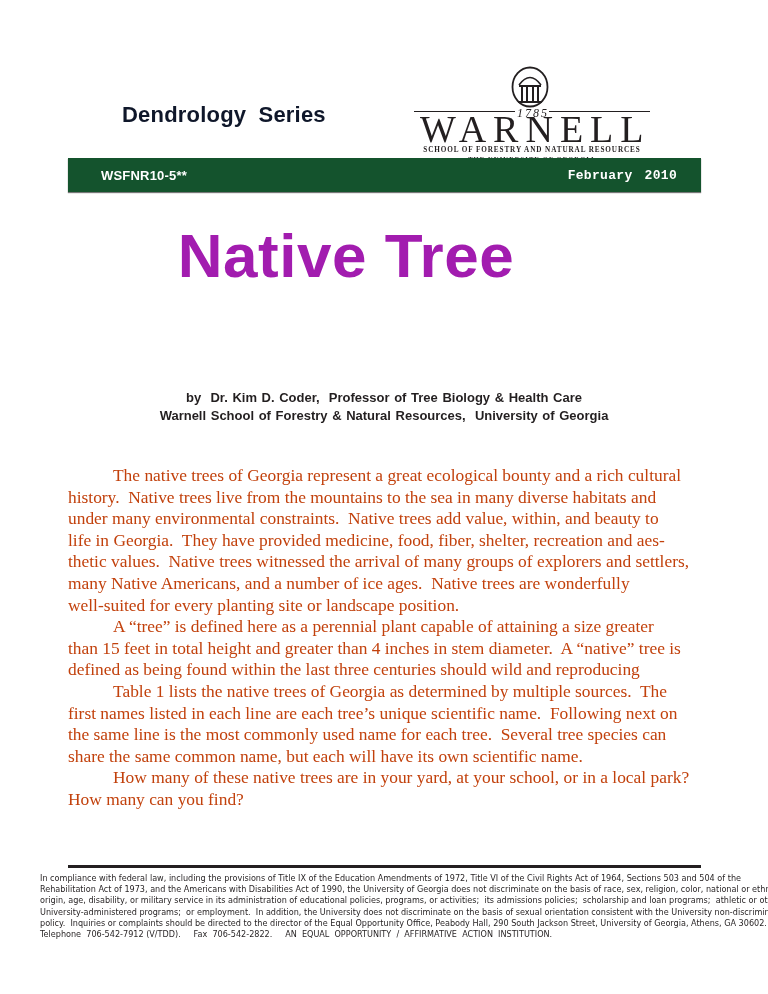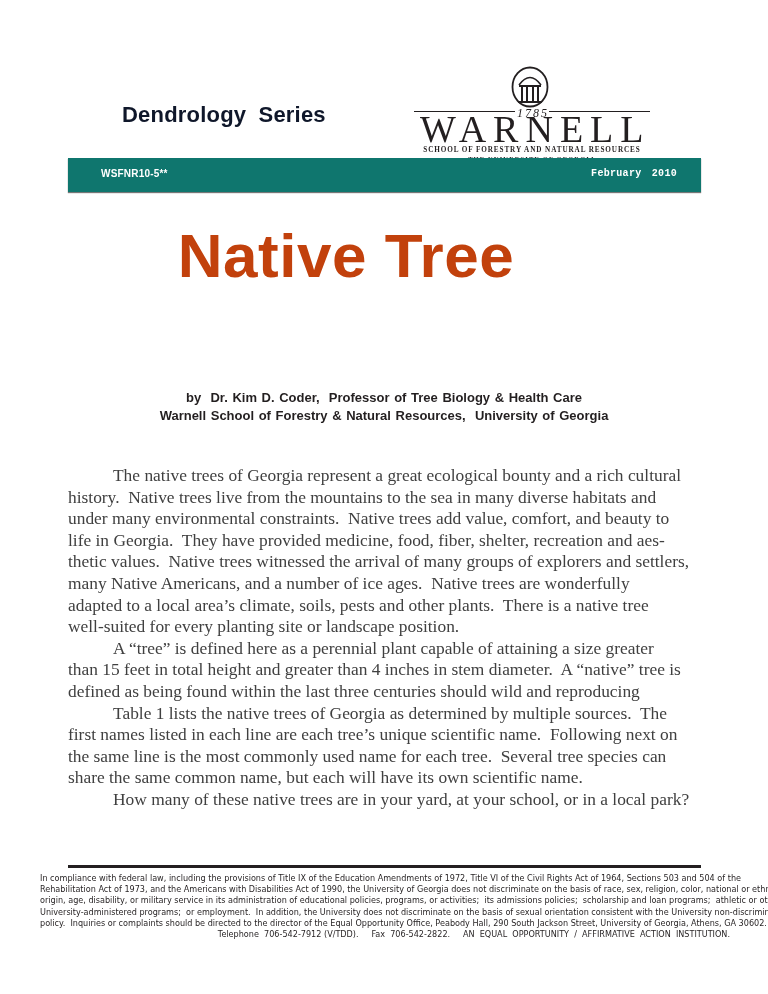--- a/index.html
+++ b/index.html
@@ -35,53 +35,53 @@
     letter-spacing: 0.9px; font-variant: small-caps; text-transform: uppercase;
   }
   .logo .univ {
     position: absolute; left: 0; top: 89px; width: 236px; text-align: center;
     font-family: "Liberation Serif", serif; font-size: 6.4px; font-weight: bold;
     letter-spacing: 1.2px; text-transform: uppercase;
   }
 
   .series-bar {
     position: absolute; left: 68px; top: 158px; width: 633px; height: 34px;
-    background: #0f766e; box-shadow: 0 1px 1px #777;
+    background: #14532d; box-shadow: 0 1px 1px #777;
     font-family: "Liberation Sans", sans-serif; font-weight: bold; color: #ffffff;
-    font-size: 10px;
+    font-size: 13px;
   }
   .series-bar .code { position: absolute; left: 33px; top: 10px; letter-spacing: 0.2px; }
   .series-bar .date { position: absolute; right: 24px; top: 10px; word-spacing: 4px; letter-spacing: 0.3px; font-family: Liberation Mono, monospace; }
 
   .main-title {
     position: absolute; left: 0; top: 220px; width: 692px; text-align: center;
     font-family: "Liberation Sans", sans-serif; font-weight: bold;
-    font-size: 62px; line-height: 72px; color: #c2410c; letter-spacing: 0.5px;
+    font-size: 62px; line-height: 72px; color: #a21caf; letter-spacing: 0.5px;
   }
 
   .byline {
     position: absolute; left: 0; top: 389px; width: 768px; text-align: center;
     font-family: "Liberation Sans", sans-serif; font-weight: bold;
     font-size: 13px; line-height: 18px; color: #231f20; word-spacing: 1px;
   }
   .byline .line { display: block; white-space: pre; }
 
   .body-text {
     position: absolute; left: 68px; top: 465px; width: 640px;
     font-family: "Liberation Serif", serif; font-size: 17.4px; line-height: 21.6px;
-    color: #404040;
+    color: #c2410c;
   }
   .body-text .ln { display: block; white-space: pre; }
   .body-text .indent { padding-left: 45px; }
 
   .footer-rule {
     position: absolute; left: 68px; top: 865px; width: 633px; height: 3px; background: #231f20;
   }
   .footer-notice {
-    position: absolute; left: 40px; top: 873px; width: 690px; text-align: right;
+    position: absolute; left: 40px; top: 873px; width: 690px; text-align: left;
     font-family: "DejaVu Sans", sans-serif; font-size: 8.1px; line-height: 11.2px; color: #231f20;
   }
   .footer-notice .ln { display: block; white-space: pre; }
 </style>
 </head>
 <body>
 
 <div class="series-title">Dendrology  Series</div>
 
 <div class="logo">
@@ -113,34 +113,34 @@
 </h1>
 
 <div class="byline">
   <span class="line">by  Dr. Kim D. Coder,  Professor of Tree Biology &amp; Health Care</span>
   <span class="line">Warnell School of Forestry &amp; Natural Resources,  University of Georgia</span>
 </div>
 
 <div class="body-text">
   <span class="ln indent">The native trees of Georgia represent a great ecological bounty and a rich cultural</span>
   <span class="ln">history.  Native trees live from the mountains to the sea in many diverse habitats and</span>
-  <span class="ln">under many environmental constraints.  Native trees add value, comfort, and beauty to</span>
+  <span class="ln">under many environmental constraints.  Native trees add value, within, and beauty to</span>
   <span class="ln">life in Georgia.  They have provided medicine, food, fiber, shelter, recreation and aes-</span>
   <span class="ln">thetic values.  Native trees witnessed the arrival of many groups of explorers and settlers,</span>
   <span class="ln">many Native Americans, and a number of ice ages.  Native trees are wonderfully</span>
-  <span class="ln">adapted to a local area’s climate, soils, pests and other plants.  There is a native tree</span>
   <span class="ln">well-suited for every planting site or landscape position.</span>
   <span class="ln indent">A “tree” is defined here as a perennial plant capable of attaining a size greater</span>
   <span class="ln">than 15 feet in total height and greater than 4 inches in stem diameter.  A “native” tree is</span>
   <span class="ln">defined as being found within the last three centuries should wild and reproducing</span>
   <span class="ln indent">Table 1 lists the native trees of Georgia as determined by multiple sources.  The</span>
   <span class="ln">first names listed in each line are each tree’s unique scientific name.  Following next on</span>
   <span class="ln">the same line is the most commonly used name for each tree.  Several tree species can</span>
   <span class="ln">share the same common name, but each will have its own scientific name.</span>
   <span class="ln indent">How many of these native trees are in your yard, at your school, or in a local park?</span>
+  <span class="ln">How many can you find?</span>
 </div>
 
 <div class="footer-rule"></div>
 
 <div class="footer-notice">
   <span class="ln">In compliance with federal law, including the provisions of Title IX of the Education Amendments of 1972, Title VI of the Civil Rights Act of 1964, Sections 503 and 504 of the</span>
   <span class="ln">Rehabilitation Act of 1973, and the Americans with Disabilities Act of 1990, the University of Georgia does not discriminate on the basis of race, sex, religion, color, national or ethnic</span>
   <span class="ln">origin, age, disability, or military service in its administration of educational policies, programs, or activities;  its admissions policies;  scholarship and loan programs;  athletic or other</span>
   <span class="ln">University-administered programs;  or employment.  In addition, the University does not discriminate on the basis of sexual orientation consistent with the University non-discrimination</span>
   <span class="ln">policy.  Inquiries or complaints should be directed to the director of the Equal Opportunity Office, Peabody Hall, 290 South Jackson Street, University of Georgia, Athens, GA 30602.</span>

